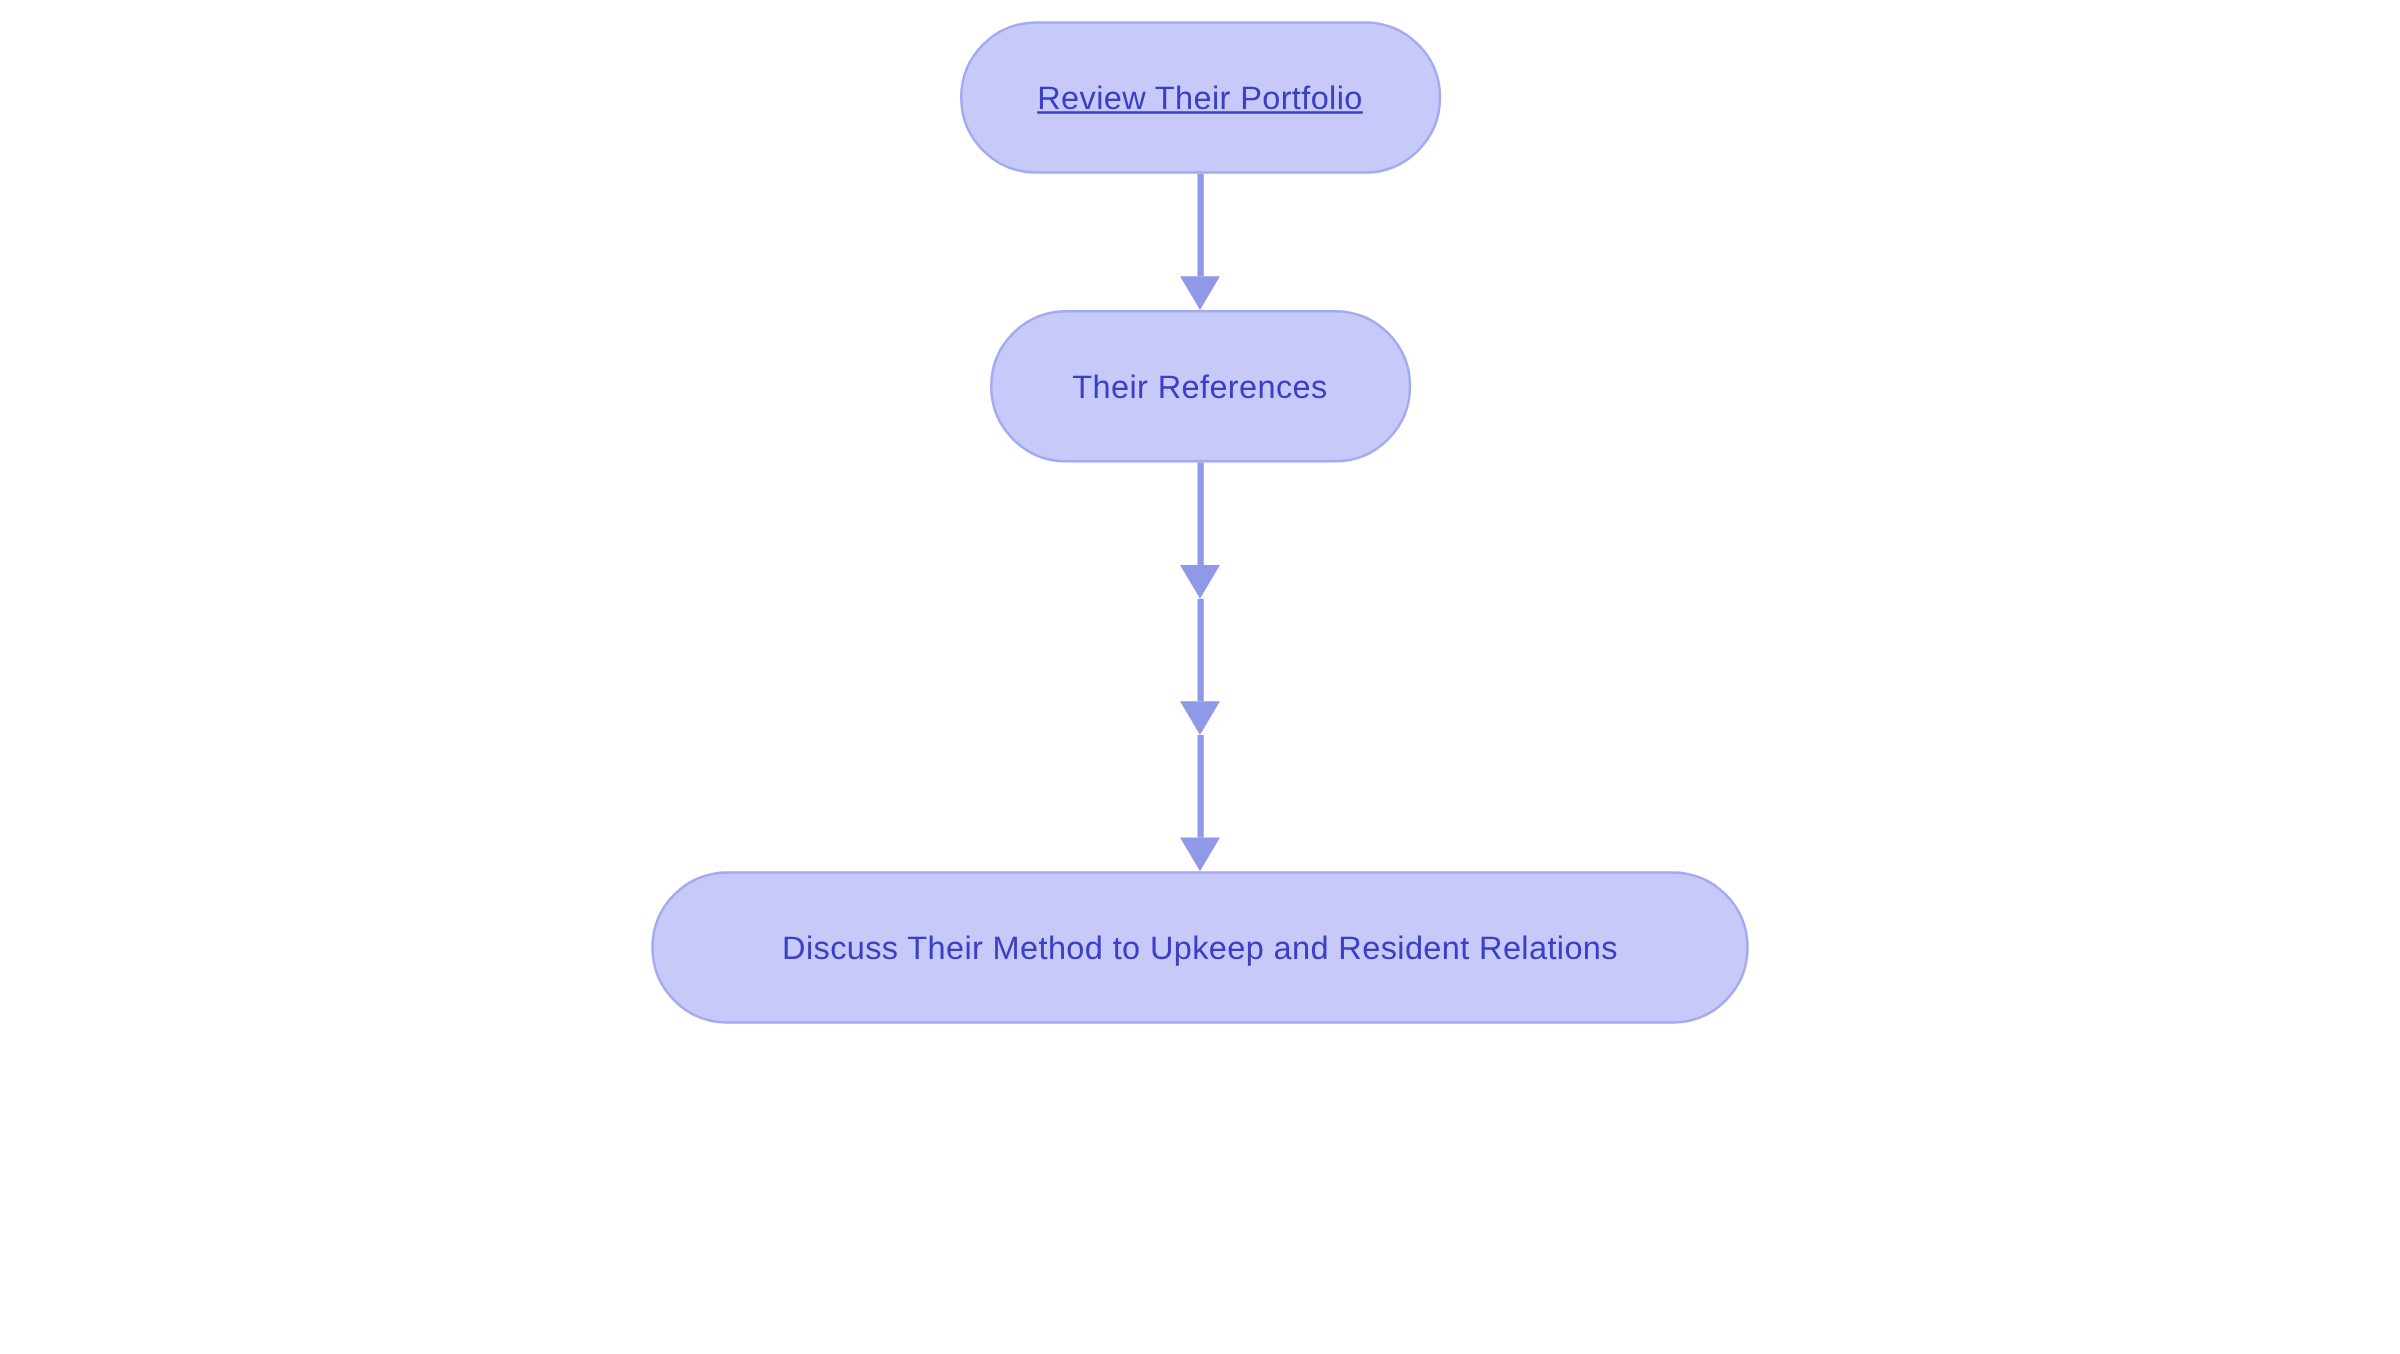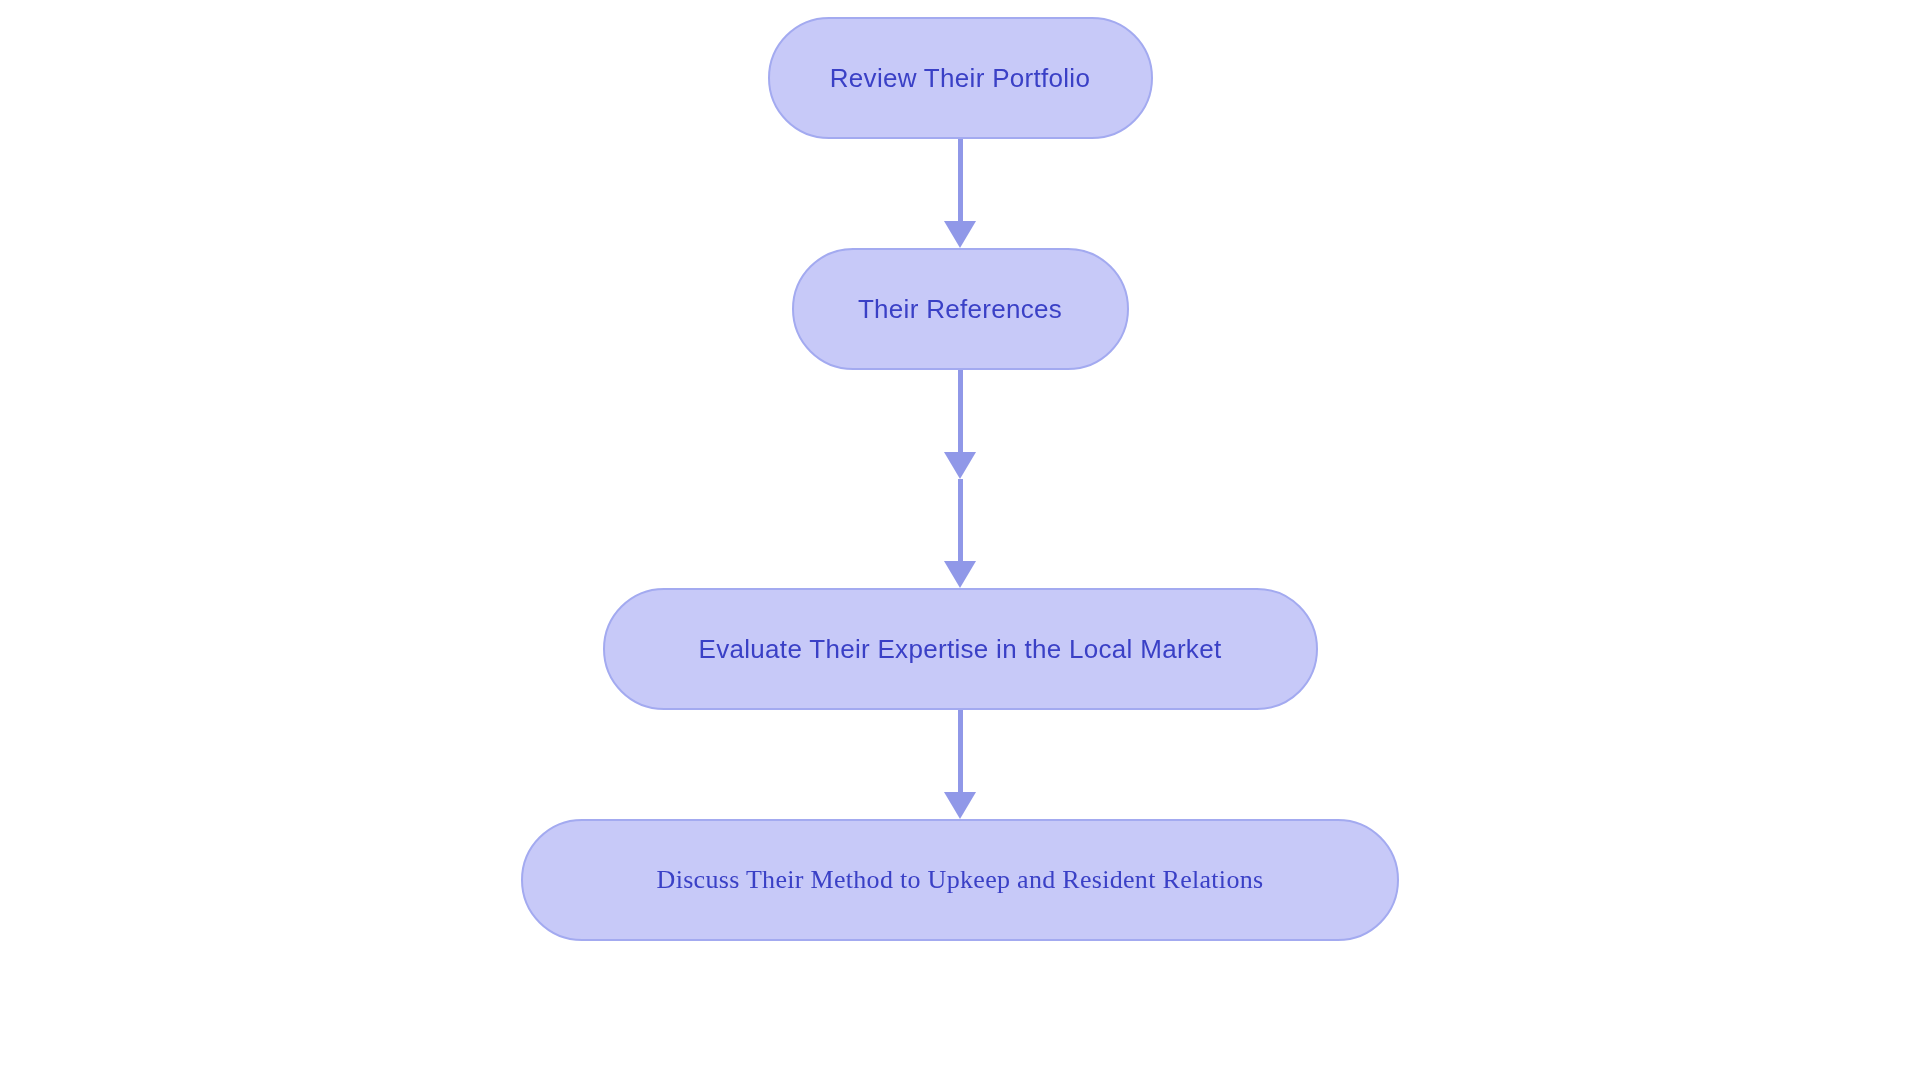--- a/index.html
+++ b/index.html
@@ -36,25 +36,25 @@
     color:var(--node-text);
     display:flex;
     align-items:center;
     justify-content:center;
     font-size:26px;
     font-weight:500;
     letter-spacing:0.3px;
     white-space:nowrap;
     flex:0 0 auto;
   }
-  .node.n1{ min-width:385px; }
+  .node.n1{ min-width:385px;text-decoration:underline; }
   .node.n2{ min-width:337px; }
   .node.n3{ min-width:472px; }
   .node.n4{ min-width:715px; }
-  .node.n5{ min-width:878px;font-family:Liberation Serif, serif; }
+  .node.n5{ min-width:878px; }
   .connector{
     height:109px;
     flex:0 0 auto;
     display:flex;
     flex-direction:column;
     align-items:center;
   }
   .connector .line{
     width:5px;
     flex:1 1 auto;
@@ -90,23 +90,20 @@
     <div class="line"></div>
     <div class="head"></div>
   </div>
 
 
   <div class="connector">
     <div class="line"></div>
     <div class="head"></div>
   </div>
 
-  <div class="node n4">
-    <span>Evaluate Their Expertise in the Local Market</span>
-  </div>
 
   <div class="connector">
     <div class="line"></div>
     <div class="head"></div>
   </div>
 
   <div class="node n5">
     <span>Discuss Their Method to Upkeep and Resident Relations</span>
   </div>
 

